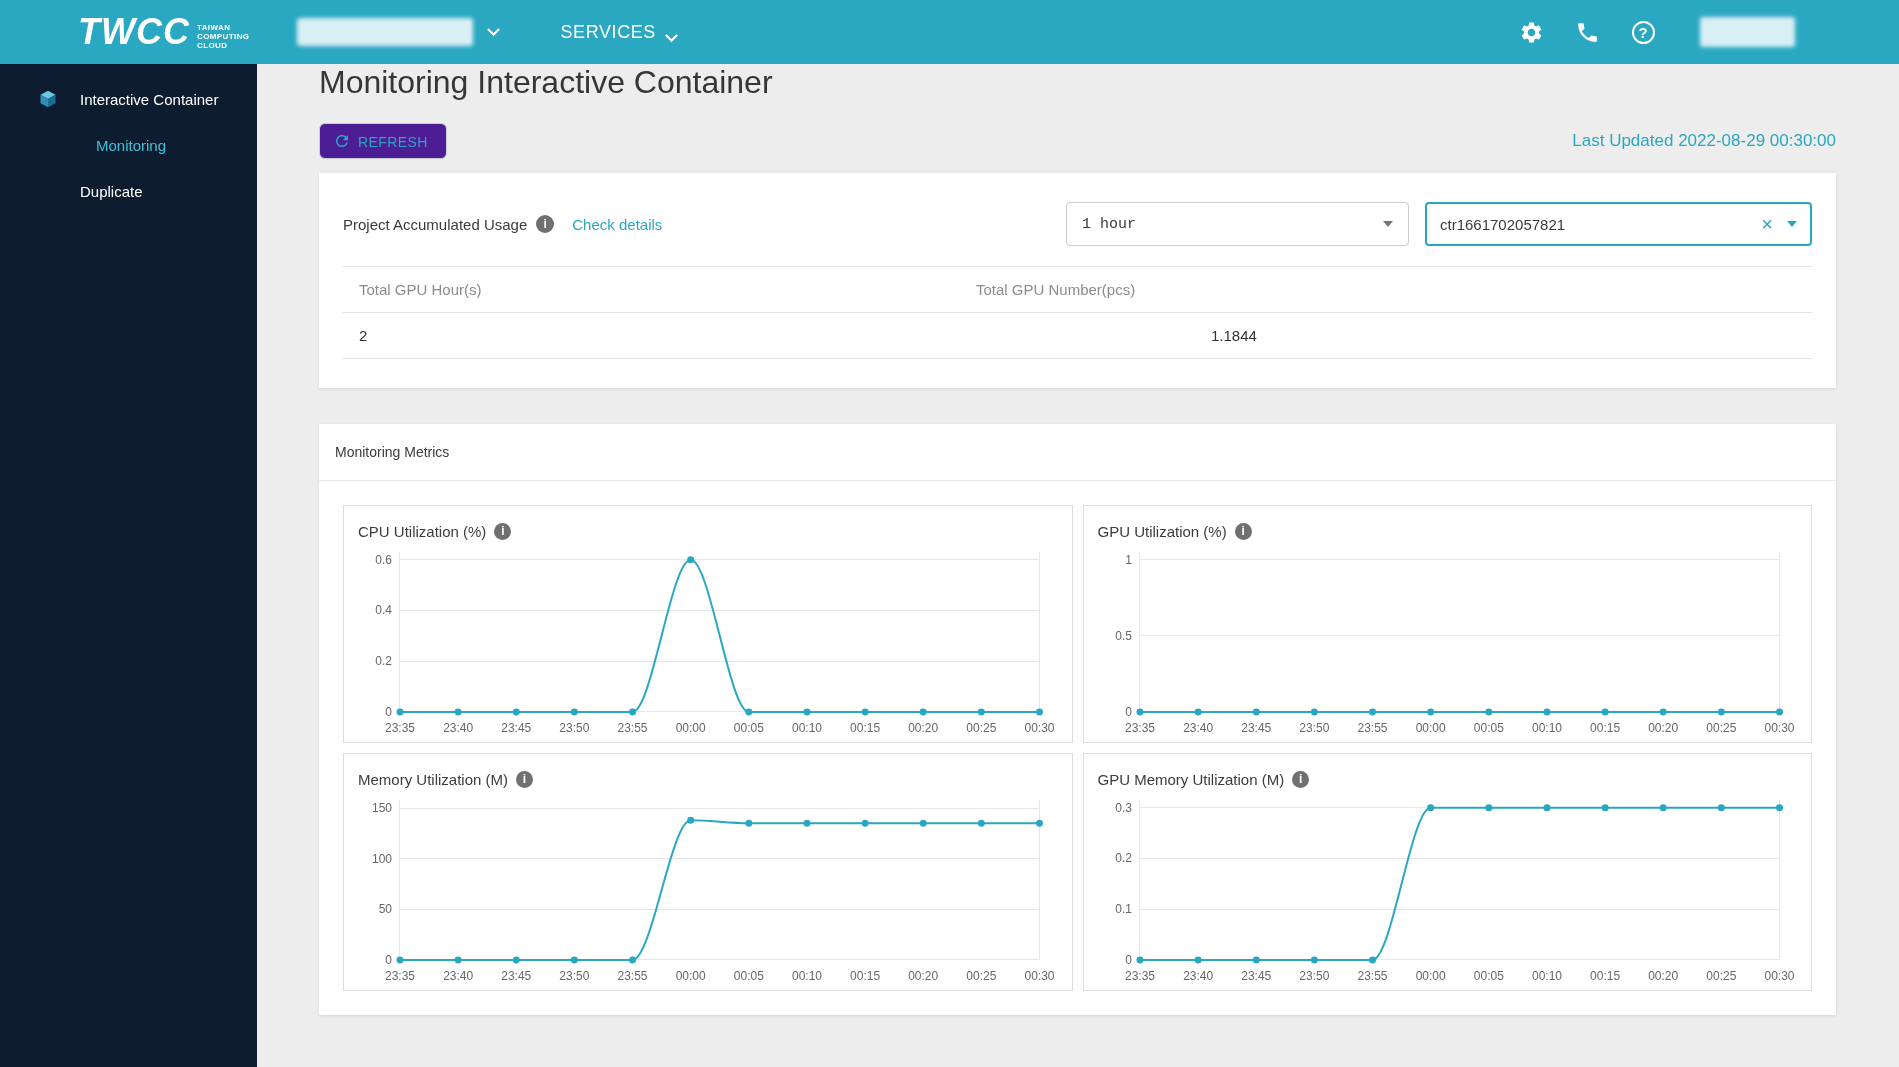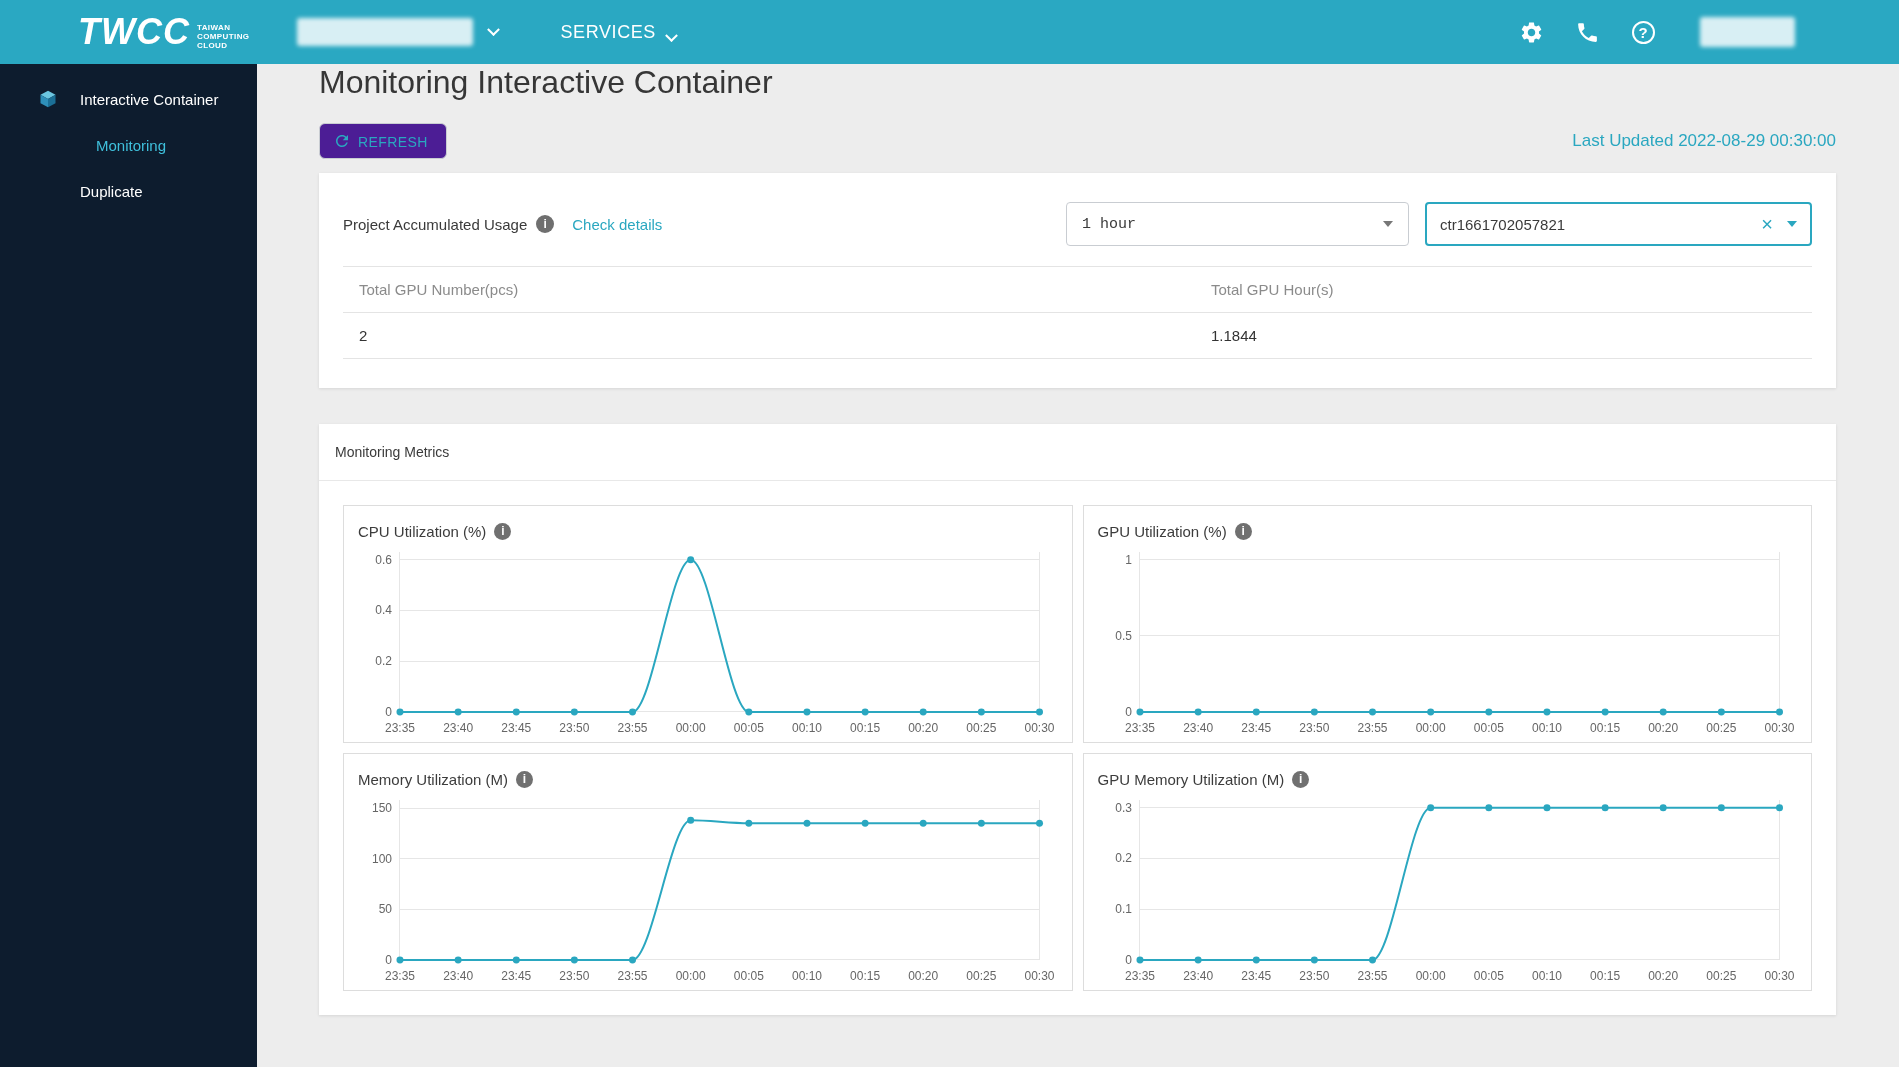--- a/index.html
+++ b/index.html
@@ -201,22 +201,22 @@
           </div>
           <div class="combo-box">
             <span>ctr1661702057821</span>
             <span class="clear-x">×</span>
             <span class="caret-teal"></span>
           </div>
         </div>
       </div>
       <div class="usage-table">
         <div class="t-row t-head">
+          <div class="t-cell col2">Total GPU Hour(s)</div>
           <div class="t-cell col1">Total GPU Number(pcs)</div>
-          <div class="t-cell col2">Total GPU Hour(s)</div>
         </div>
         <div class="t-row t-body">
           <div class="t-cell col1">2</div>
           <div class="t-cell col2">1.1844</div>
         </div>
       </div>
     </section>
 
     <section class="card metrics-card">
       <div class="metrics-head">Monitoring Metrics</div>

